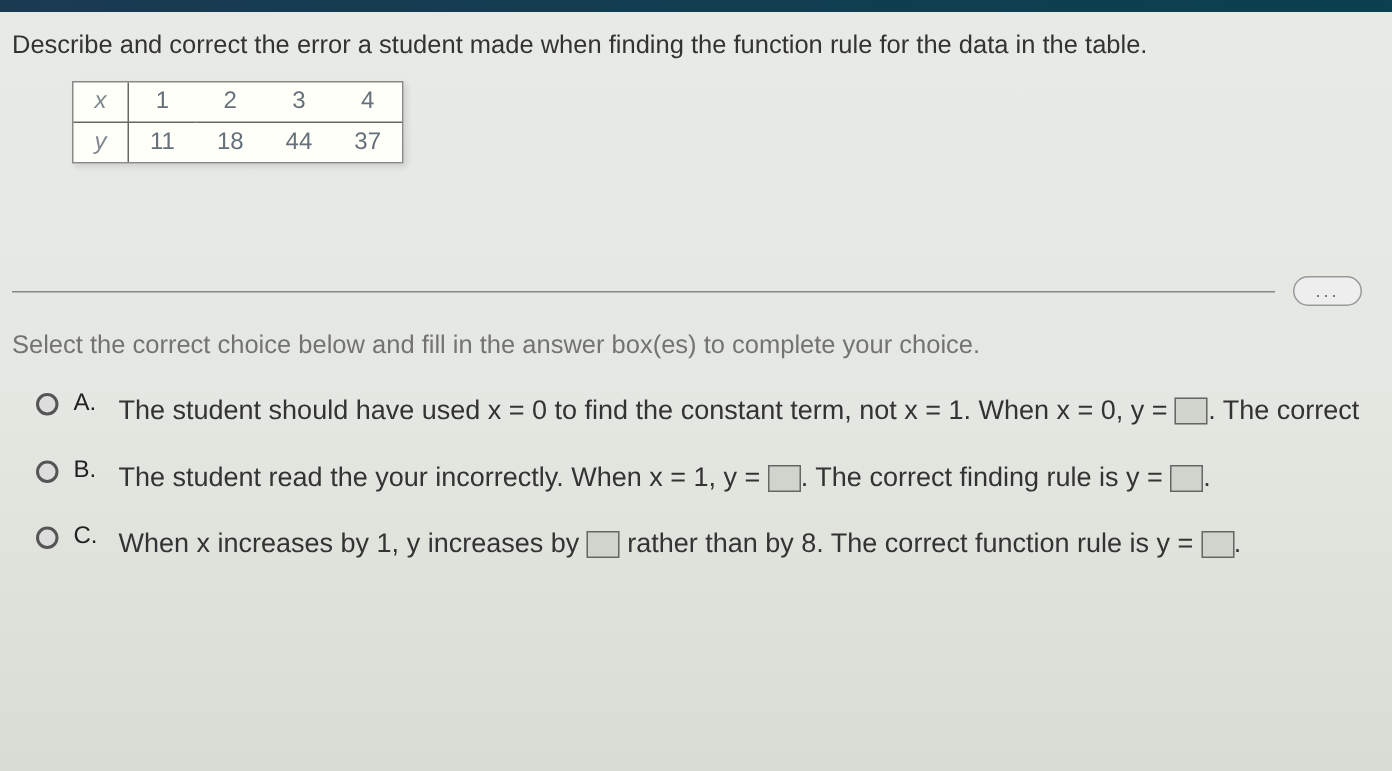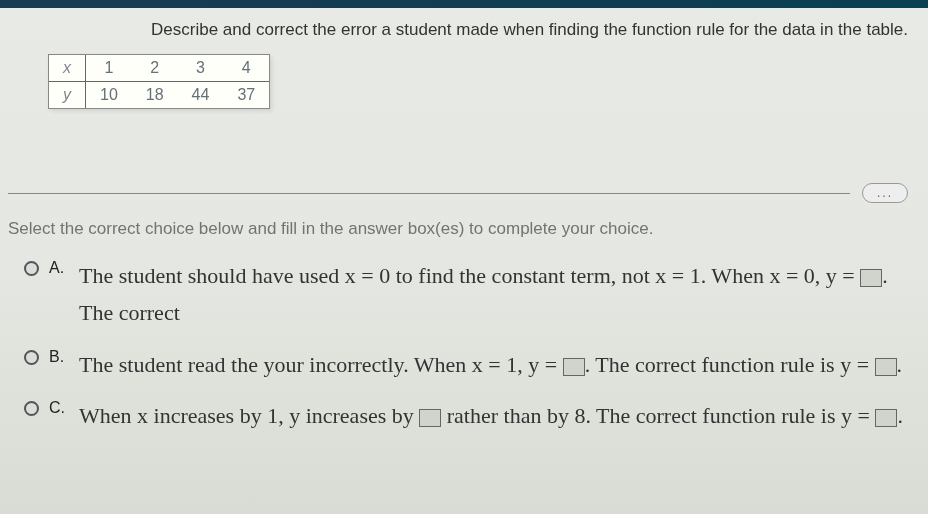--- a/index.html
+++ b/index.html
@@ -15,21 +15,20 @@
       height: 8px;
       background: linear-gradient(90deg, #1a3a52, #0a4050);
     }
     .content {
       padding: 12px 20px 20px 8px;
     }
     .question {
       font-size: 17px;
       color: #333;
       margin-bottom: 14px;
-      text-align: right;
     }
     .table-wrap {
       margin-left: 40px;
       margin-bottom: 40px;
       background: #fefff8;
       display: inline-block;
       border: 1px solid #888;
       box-shadow: 2px 2px 4px rgba(0,0,0,0.1);
     }
     table {
@@ -91,24 +90,23 @@
       background: #ddd;
     }
     .letter {
       font-size: 16px;
       color: #222;
       font-weight: normal;
       min-width: 20px;
       margin-top: 2px;
     }
     .choice-text {
-      font-size: 22px;
+      font-size: 18px;
       color: #333;
       line-height: 1.7;
-      font-family: Liberation Serif, serif;
     }
     .blank {
       display: inline-block;
       width: 22px;
       height: 18px;
       border: 1px solid #666;
       background: #d0d4cc;
       vertical-align: middle;
     }
   </style>
@@ -125,21 +123,21 @@
       <tbody>
           <tr>
         <td>x</td>
         <td>1</td>
         <td>2</td>
         <td>3</td>
         <td>4</td>
       </tr>
       <tr>
         <td>y</td>
-        <td>10</td>
+        <td>11</td>
         <td>18</td>
         <td>44</td>
         <td>37</td>
       </tr>
     </tbody>
       </table>
   </div>
 
   <div class="hr-row">
     <hr class="hr-line">
@@ -153,21 +151,21 @@
     <div class="letter">A.</div>
     <div class="choice-text">
       <span>The student should have used x = 0 to find the constant term, not x = 1. When x = 0, y = </span><span class="blank"></span><span>. The correct</span>
     </div>
   </div>
 
   <div class="choice">
     <div class="radio"></div>
     <div class="letter">B.</div>
     <div class="choice-text">
-      <span>The student read the your incorrectly. When x = 1, y = </span><span class="blank"></span><span>. The correct function rule is y = </span><span class="blank"></span><span>.</span>
+      <span>The student read the your incorrectly. When x = 1, y = </span><span class="blank"></span><span>. The correct finding rule is y = </span><span class="blank"></span><span>.</span>
     </div>
   </div>
 
   <div class="choice">
     <div class="radio"></div>
     <div class="letter">C.</div>
     <div class="choice-text">
       <span>When x increases by 1, y increases by </span><span class="blank"></span><span> rather than by 8. The correct function rule is y = </span><span class="blank"></span><span>.</span>
     </div>
   </div>

